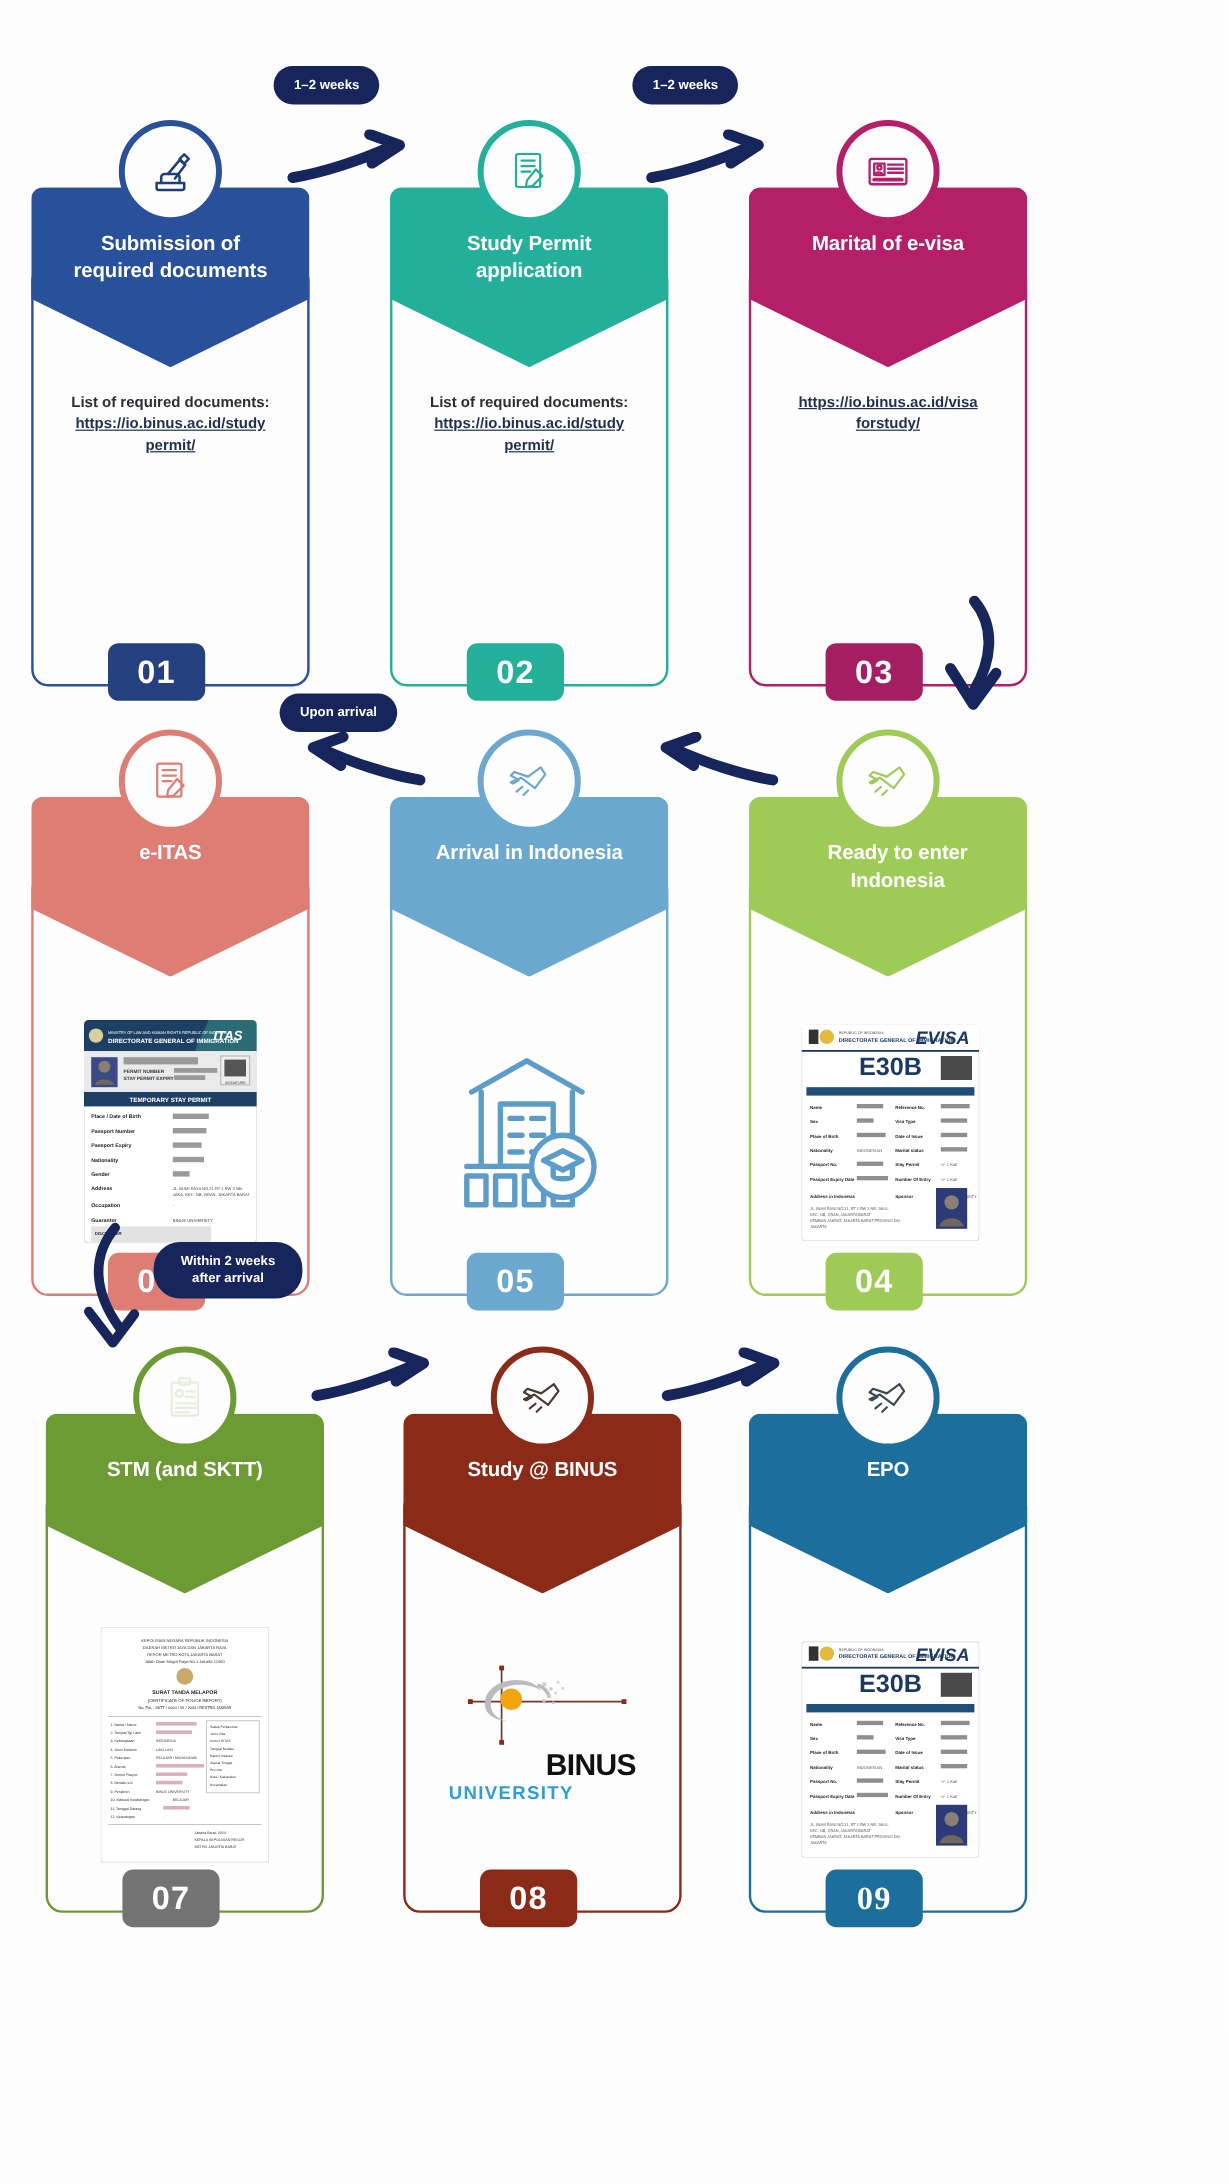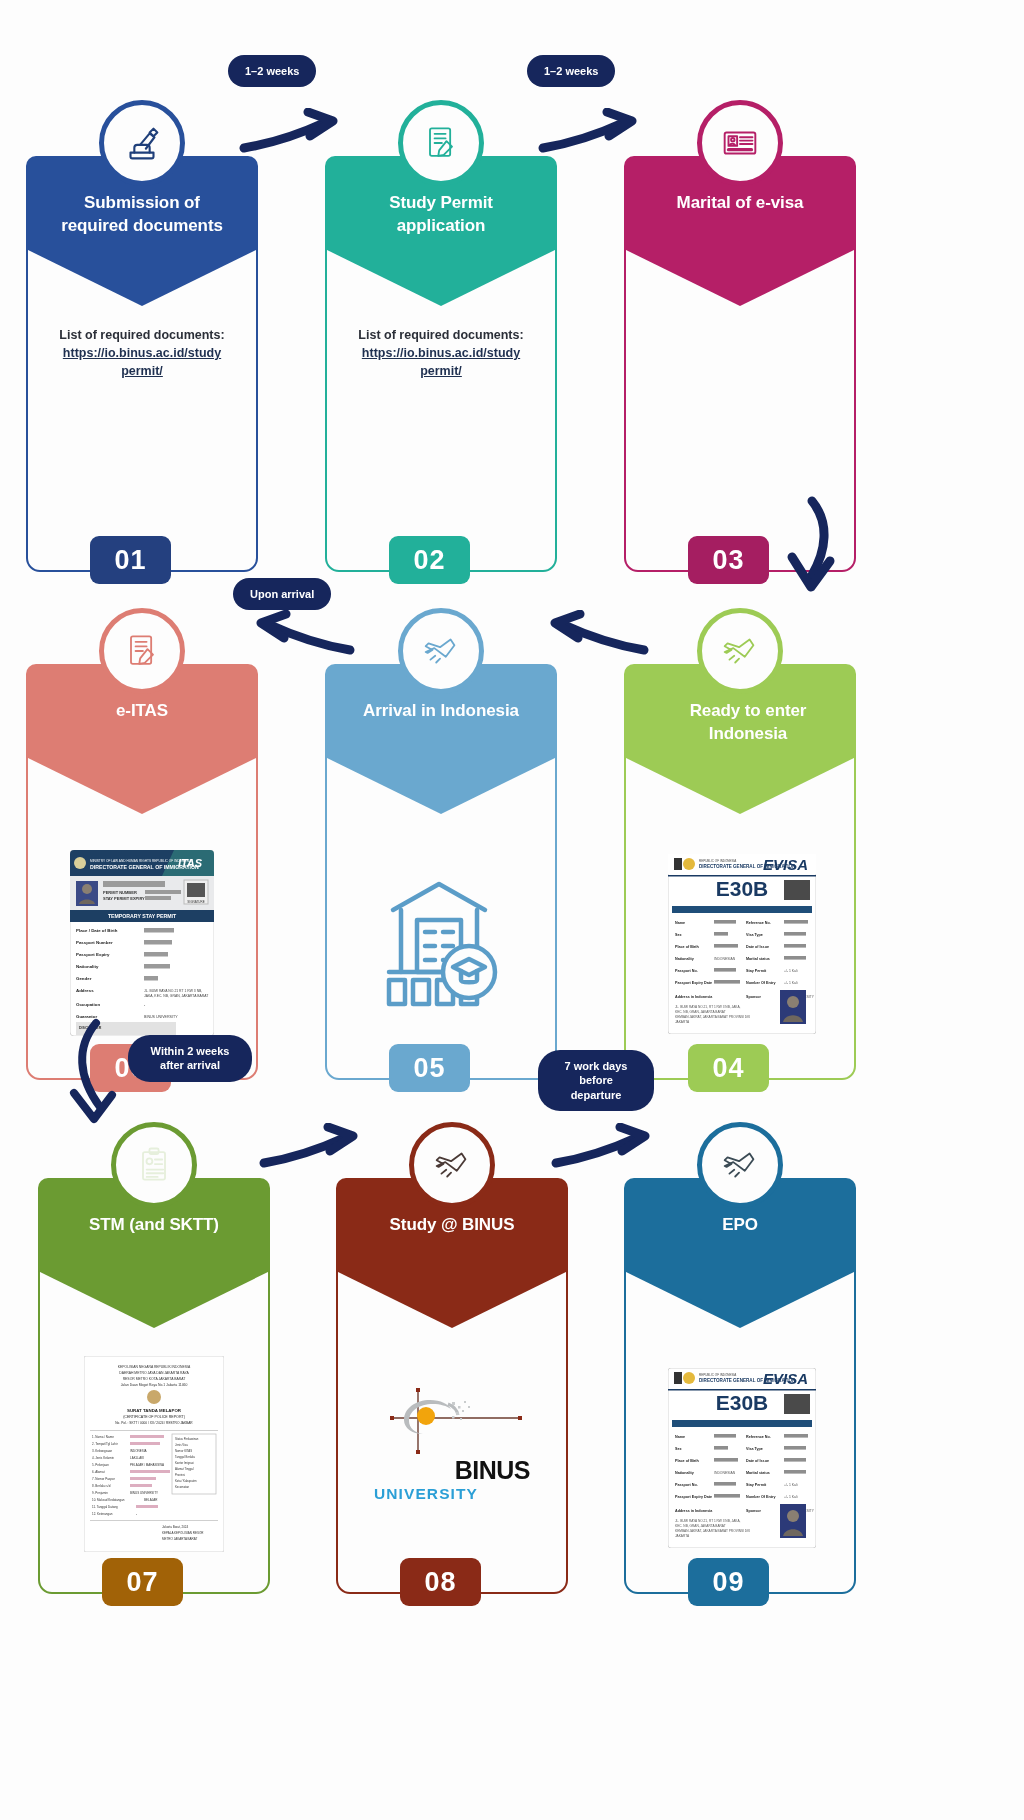--- a/index.html
+++ b/index.html
@@ -193,20 +193,22 @@
       <svg width="46" height="46" viewBox="0 0 48 48" fill="none" stroke="#b51f67" stroke-width="2" stroke-linecap="round" stroke-linejoin="round">
         <rect x="8" y="13" width="32" height="22" rx="2"></rect>
         <rect x="12" y="17" width="9" height="10"></rect>
         <circle cx="16.5" cy="20.5" r="1.8"></circle>
         <path d="M13.2 26c.6-1.6 5-1.6 5.6 0"></path>
         <path d="M24 18h13M24 21.5h13M24 25h13"></path>
         <path d="M12 31h24" stroke-width="3.4"></path>
       </svg>
     </div>
     <div class="content">
+      <a class="link" href="#" style="white-space:pre-line;">https://io.binus.ac.id/visa
+forstudy/</a>
     </div>
     <div class="numbadge" style="background:#a51e61;">03</div>
   </div>
 
   <div class="pill" style="left:228px; top:55px;">1–2 weeks</div>
   <div class="pill" style="left:527px; top:55px;">1–2 weeks</div>
 
   <svg class="arrow" style="left:238px; top:108px;" width="110" height="48" viewBox="0 0 110 48">
     <path d="M6 40 C 30 36, 62 26, 88 14" stroke="#16265c" stroke-width="9" fill="none" stroke-linecap="round"></path>
     <path d="M70 4 L95 13 L72 28" stroke="#16265c" stroke-width="9" fill="none" stroke-linecap="round" stroke-linejoin="round"></path>
@@ -458,21 +460,21 @@
           <text x="91" y="132">Kecamatan</text>
         </g>
         <rect x="6" y="164" width="128" height="0.7" fill="#bbb"></rect>
         <g font-family="Liberation Sans, sans-serif" fill="#333" font-size="3">
           <text x="78" y="172">Jakarta Barat, 2024</text>
           <text x="78" y="178">KEPALA KEPOLISIAN RESOR</text>
           <text x="78" y="184">METRO JAKARTA BARAT</text>
         </g>
       </svg>
     </div>
-    <div class="numbadge" style="background:#a16207;">07</div>
+    <div class="numbadge" style="background:#737373;">07</div>
   </div>
 
   <div class="card" style="left:336px; top:1178px;">
     <div class="body" style="border-color:#8a2a17;"></div>
     <div class="banner" style="background:#8a2a17;"></div>
     <div class="title" style="white-space:pre-line;">Study @ BINUS</div>
     <div class="icon-circle" style="border-color:#8a2a17;">
       <svg width="46" height="46" viewBox="0 0 48 48" fill="none" stroke="#4a3a36" stroke-width="1.9" stroke-linecap="round" stroke-linejoin="round">
         <path d="M8 25l9-4 12 9 9-12-4-6-11 8-12-4-3 3 7 4-5 3z"></path>
         <path d="M13 33l5-4M19 36l4-4"></path>
@@ -561,28 +563,25 @@
           <text x="7" y="154" font-size="3.2" fill="#555">JL. BUMI RAYA NO.21, RT 1 RW 3 NB, JAKA,</text>
           <text x="7" y="159" font-size="3.2" fill="#555">KEC. NB, GRAN, JAKARTA BARAT</text>
           <text x="7" y="164" font-size="3.2" fill="#555">KEMBAN JAKRAT, JAKARTA BARAT PROVINSI DKI</text>
           <text x="7" y="169" font-size="3.2" fill="#555">JAKARTA</text>
         </g>
         <rect x="112" y="136" width="26" height="34" fill="#2c3a78"></rect>
         <circle cx="125" cy="148" r="6" fill="#8a7f72"></circle>
         <path d="M115 168c2-9 18-9 20 0z" fill="#6f675e"></path>
       </svg>
     </div>
-    <div class="numbadge" style="background:#1c6e9c;">09</div>
+    <div class="numbadge" style="background:#1c6e9c;font-family:Liberation Serif, serif;">09</div>
   </div>
 
   <div class="pill" style="left:128px; top:1035px; width:124px;">Within 2 weeks
 after arrival</div>
-  <div class="pill" style="left:538px; top:1050px; width:116px;">7 work days
-before
-departure</div>
 
   <svg class="arrow" style="left:258px; top:1123px;" width="110" height="48" viewBox="0 0 110 48">
     <path d="M6 40 C 30 36, 62 26, 88 14" stroke="#16265c" stroke-width="9" fill="none" stroke-linecap="round"></path>
     <path d="M70 4 L95 13 L72 28" stroke="#16265c" stroke-width="9" fill="none" stroke-linecap="round" stroke-linejoin="round"></path>
   </svg>
   <svg class="arrow" style="left:550px; top:1123px;" width="110" height="48" viewBox="0 0 110 48">
     <path d="M6 40 C 30 36, 62 26, 88 14" stroke="#16265c" stroke-width="9" fill="none" stroke-linecap="round"></path>
     <path d="M70 4 L95 13 L72 28" stroke="#16265c" stroke-width="9" fill="none" stroke-linecap="round" stroke-linejoin="round"></path>
   </svg>
 

